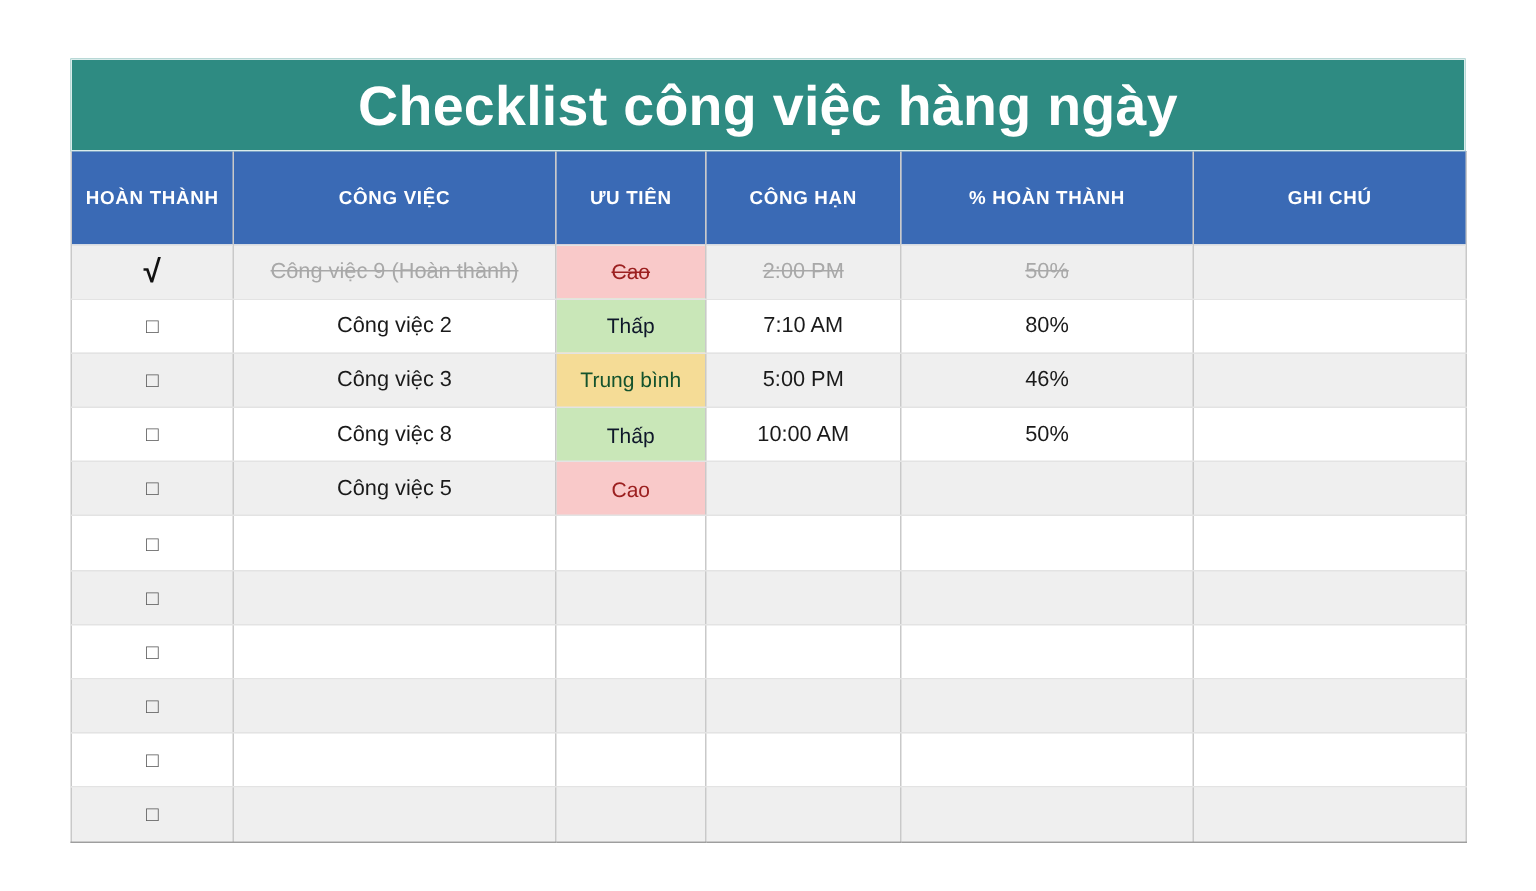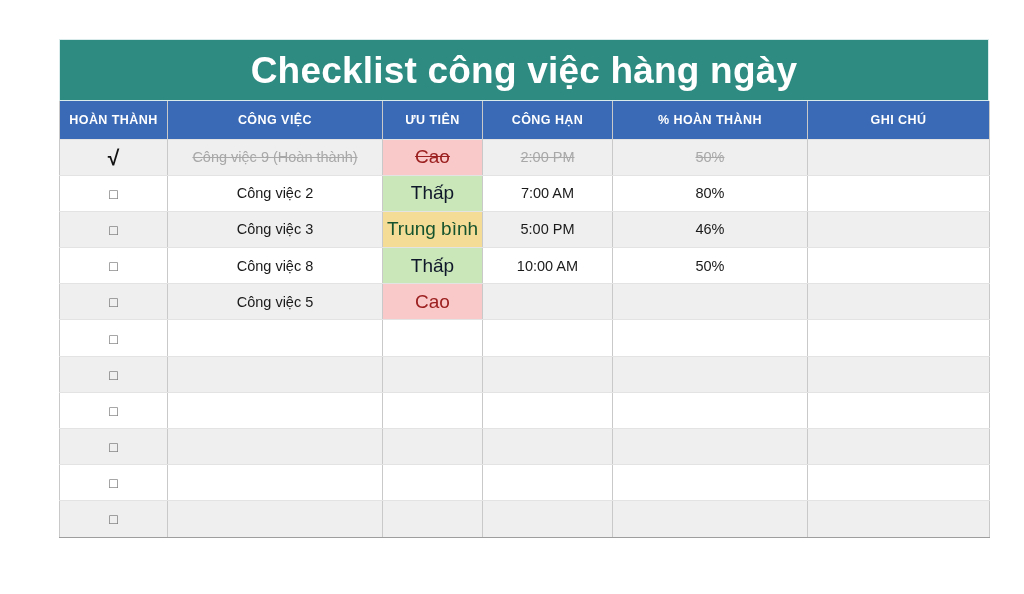--- a/index.html
+++ b/index.html
@@ -9,21 +9,21 @@
   body {
     width: 1024px;
     height: 594px;
     background: #ffffff;
     font-family: "Liberation Sans", sans-serif;
     overflow: hidden;
   }
 
   .sheet {
     position: absolute;
-    left: 59px;
+    left: 47px;
     top: 39px;
     width: 930px;
   }
 
   
   .title-band {
     height: 62px;
     background: var(--teal, #2e8b82);
     display: flex;
     align-items: center;
@@ -56,21 +56,21 @@
 
   
   col.c-done   { width: 108px; }
   col.c-task   { width: 215px; }
   col.c-prio   { width: 100px; }
   col.c-due    { width: 130px; }
   col.c-pct    { width: 195px; }
   col.c-note   { width: 182px; }
 
   thead th {
-    height: 38px;
+    height: 62px;
     background: var(--blue, #3a6ab5);
     color: #ffffff;
     font-size: 12.5px;
     font-weight: bold;
     letter-spacing: 0.45px;
     text-align: center;
     vertical-align: middle;
     border-left: 1px solid #7b9ed2;
     border-right: 1px solid #7b9ed2;
     white-space: nowrap;
@@ -116,21 +116,21 @@
     text-decoration: line-through;
     text-decoration-color: #a8a8a8;
   }
   tr.completed td.cell-done {
     color: #111111;
     text-decoration: none;
   }
 
   
   td.prio {
-    font-size: 19px;
+    font-size: 14px;
     margin-left: 16px;
   }
   td.prio.p-cao {
     background: #f9c9c9 !important;
     color: #9c2020;
   }
   td.prio.p-thap {
     background: #c9e7b8 !important;
     color: #0f172a;
   }
@@ -178,21 +178,21 @@
           <td>Công việc 9 (Hoàn thành)</td>
           <td class="prio p-cao">Cao</td>
           <td>2:00 PM</td>
           <td>50%</td>
           <td></td>
         </tr>
         <tr class="band-even">
           <td class="cell-done"><span class="check-box">□</span></td>
           <td>Công việc 2</td>
           <td class="prio p-thap">Thấp</td>
-          <td>7:00 AM</td>
+          <td>7:10 AM</td>
           <td>80%</td>
           <td></td>
         </tr>
         <tr class="band-odd">
           <td class="cell-done"><span class="check-box">□</span></td>
           <td>Công việc 3</td>
           <td class="prio p-trung">Trung bình</td>
           <td>5:00 PM</td>
           <td>46%</td>
           <td></td>

